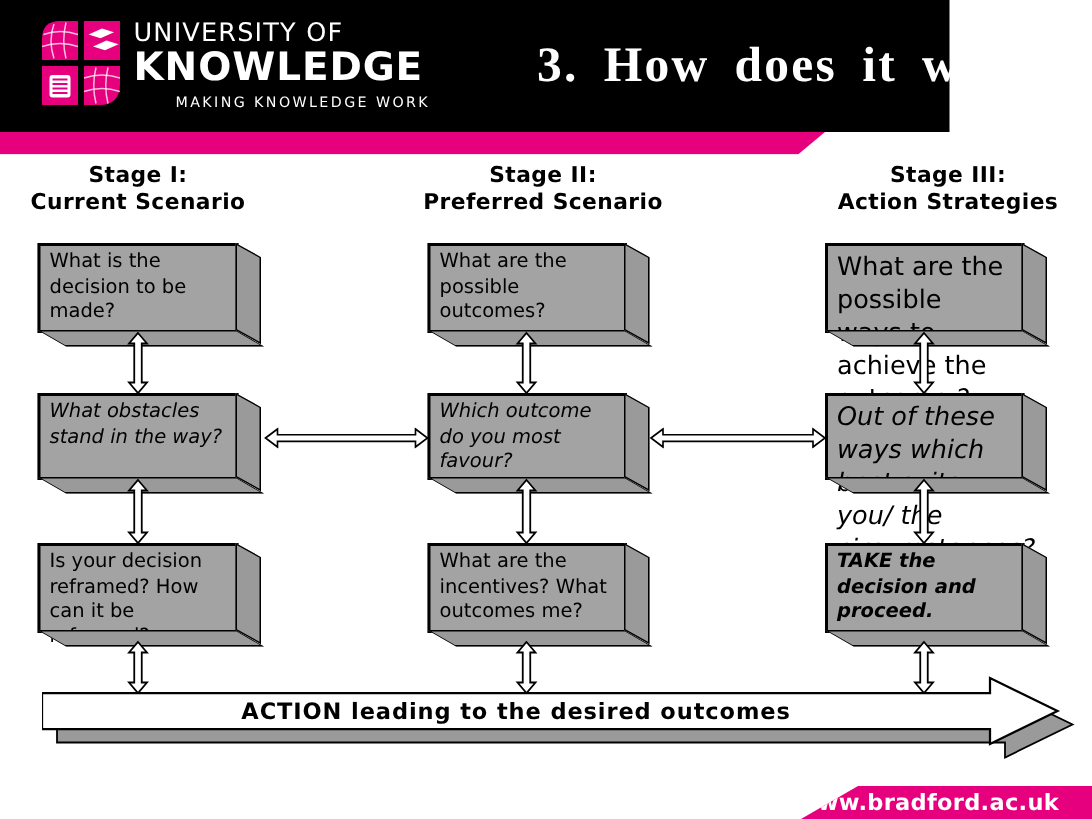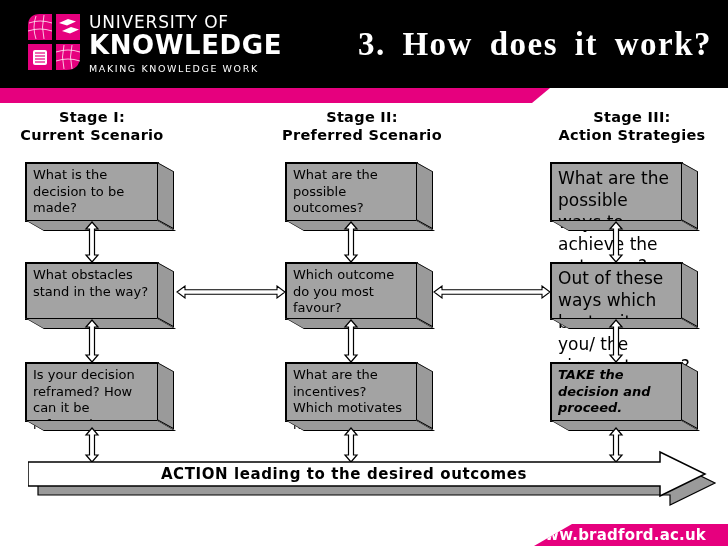--- a/index.html
+++ b/index.html
@@ -2,27 +2,27 @@
 <html><head>
 <meta charset="utf-8">
 <style>
   html,body { margin:0; padding:0; background:#fff; }
   .slide {
     position:relative; width:728px; height:546px; overflow:hidden;
     background:#fff; font-family:"DejaVu Sans","Liberation Sans",sans-serif;
   }
 
   
-  .header-bar { position:absolute; left:0; top:0; width:728px; height:88px; background:#000; }
+  .header-bar { position:absolute; left:0; top:0; width:608px; height:88px; background:#000;padding-left:25px; }
   .logo { position:absolute; left:28px; top:13px; display:flex; align-items:flex-start; }
   .logo-mark { width:52px; height:58px; }
   .logo-text { margin-left:9px; color:#fff; }
   .logo-line1 { font-size:17px; letter-spacing:0.8px; line-height:19px; font-weight:400; }
   .logo-line2 { font-size:26px; font-weight:bold; letter-spacing:0.6px; line-height:27px; }
-  .logo-tagline { font-size:9.5px; letter-spacing:1.6px; margin-top:4px; }
+  .logo-tagline { font-size:9.5px; letter-spacing:1.6px; margin-top:4px;margin-left:28px; }
   .slide-title {
     position:absolute; left:355px; top:26px; width:360px; text-align:center;
     color:#fff; font-family:"Liberation Serif","DejaVu Serif",serif;
     font-weight:bold; font-size:33px; letter-spacing:1.5px; word-spacing:7px;
   }
   .pink-band {
     position:absolute; left:0; top:88px; width:550px; height:15px; 
     clip-path:polygon(0 0, 100% 0, calc(100% - 18px) 100%, 0 100%);
   }
 
@@ -44,21 +44,21 @@
     content:""; position:absolute; left:-2px; bottom:-11px; width:100%; height:9px;
     background:#9a9a9a; border:1px solid #000; transform:skewX(60deg); transform-origin:0 0;
   }
   .box-small { font-size:17px; line-height:1.3; }
   .box-bold  { font-weight:bold;font-style:italic; }
 
   .c1 { left:25px;  width:134px; }
   .c2 { left:285px; width:133px; }
   .c3 { left:550px; width:133px; }
   .r1 { top:162px; height:60px; }
-  .r2 { top:262px; height:58px; }
+  .r2 { top:262px; height:58px;font-style:italic; }
   .r3 { top:362px; height:60px; }
 
   .connector { position:absolute; }
 
   
   .action-banner { position:absolute; left:28px; top:450px; width:692px; height:58px; }
   .action-banner svg { position:absolute; left:0; top:0; }
   .action-text {
     position:absolute; left:0; top:12px; width:632px; height:24px; line-height:24px;
     text-align:center; font-weight:bold; font-size:15px; letter-spacing:0.6px; color:#000;
@@ -132,21 +132,21 @@
     <div>Stage III:</div>
     <div>Action Strategies</div>
   </div>
 
   <div class="box3d c1 r1">What is the decision to be made?</div>
   <div class="box3d c1 r2">What obstacles stand in the way?</div>
   <div class="box3d c1 r3">Is your decision reframed? How can it be reframed?</div>
 
   <div class="box3d c2 r1">What are the possible outcomes?</div>
   <div class="box3d c2 r2">Which outcome do you most favour?</div>
-  <div class="box3d c2 r3">What are the incentives? Which motivates me?</div>
+  <div class="box3d c2 r3">What are the incentives? What outcomes me?</div>
 
   <div class="box3d c3 r1 box-small">What are the possible ways to achieve the outcome ?</div>
   <div class="box3d c3 r2 box-small">Out of these ways which best suits you/ the circumstances?</div>
   <div class="box3d c3 r3 box-bold">TAKE the decision and proceed.</div>
 
   <svg class="connector" style="left:83px;top:221px" width="18" height="42">
       <polygon points="9,1 15,8 11.5,8 11.5,34 15,34 9,41 3,34 6.5,34 6.5,8 3,8" fill="#fff" stroke="#000" stroke-width="1.2"></polygon>
     </svg>
   <svg class="connector" style="left:83px;top:319px" width="18" height="44">
       <polygon points="9,1 15,8 11.5,8 11.5,36 15,36 9,43 3,36 6.5,36 6.5,8 3,8" fill="#fff" stroke="#000" stroke-width="1.2"></polygon>

